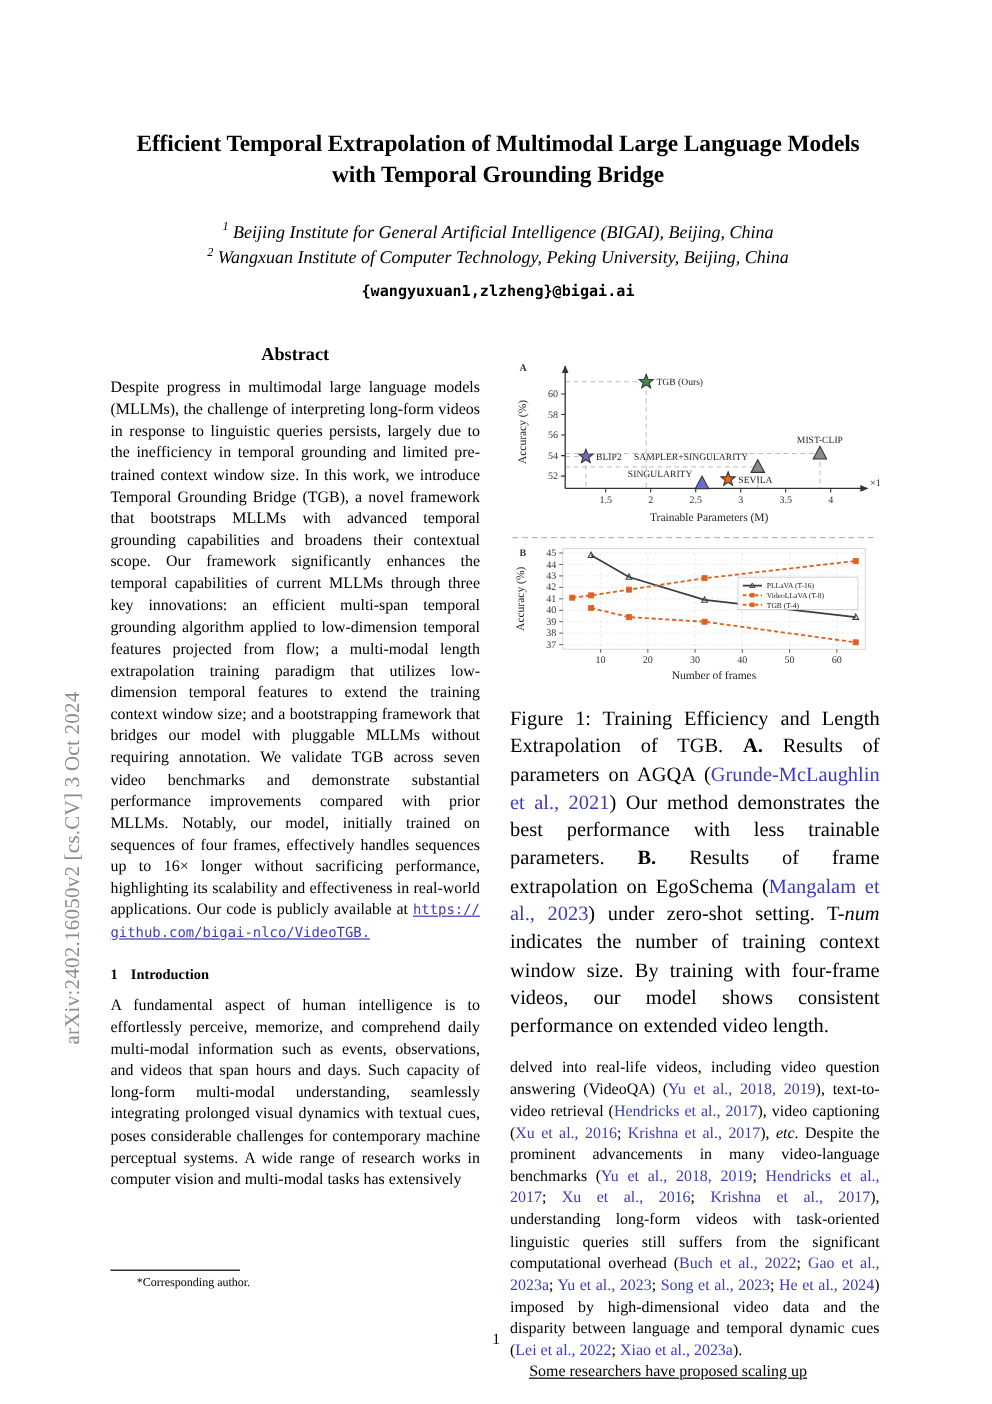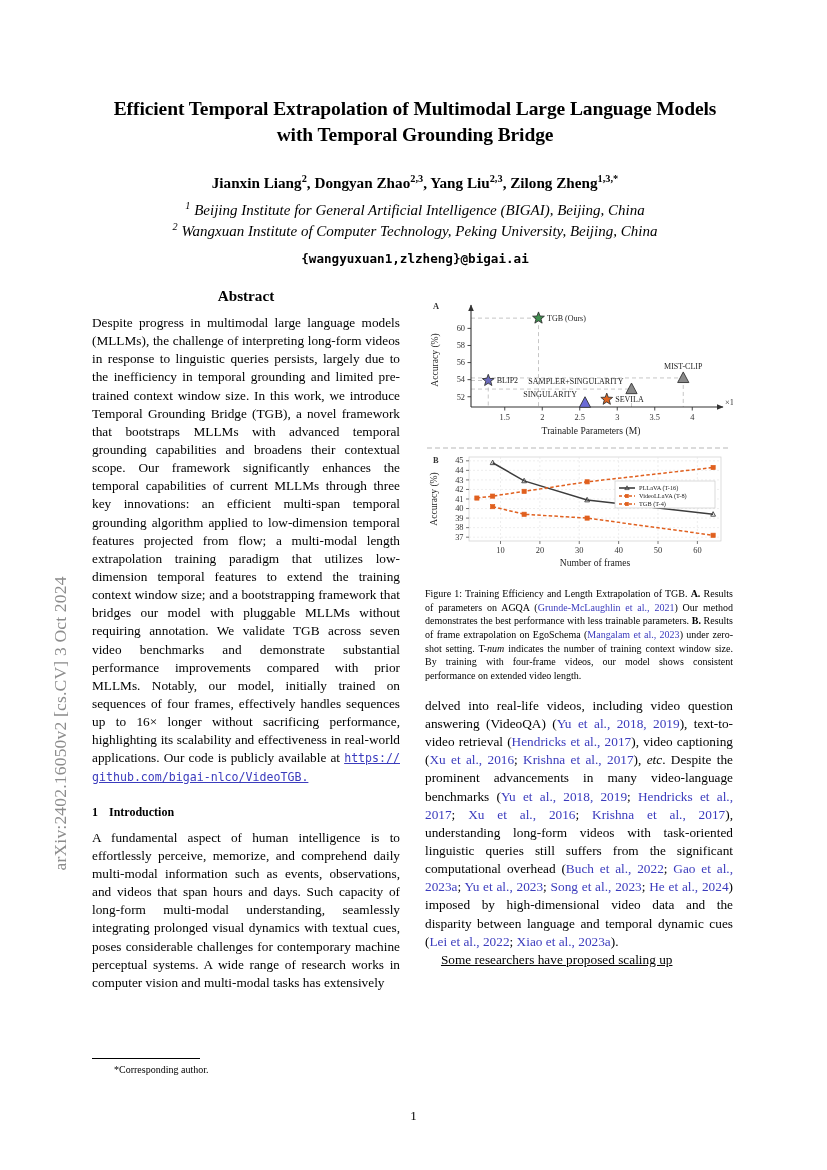--- a/index.html
+++ b/index.html
@@ -37,21 +37,21 @@
     position: absolute;
     left: 85px;
     top: 96px;
     width: 660px;
     text-align: center;
   }
   .paper-title {
     font-size: 19.5px;
     font-weight: bold;
     line-height: 1.33;
-    margin: 0;
+    margin: 12px;
     letter-spacing: -0.1px;
   }
   .authors {
     margin-top: 24px;
     font-size: 15.2px;
     font-weight: bold;
     line-height: 1.43;
   }
   .affils {
     margin-top: 6px;
@@ -144,21 +144,21 @@
   }
   .panel {
     position: relative;
     width: 308px;
     background: #ffffff;
   }
   .panel-a { height: 148px; }
   .panel-b { height: 128px; margin-top: 2px; }
   .fig-caption {
     margin-top: 14px;
-    font-size: 10px;
+    font-size: 17px;
     line-height: 1.37;
     text-align: justify;
   }
   .fig-caption .lbl { font-weight: bold; }
 
   svg { display: block; }
   .ax-label {
     font-family: "Liberation Serif", serif;
     font-size: 8.4px;
     fill: #333;
@@ -183,21 +183,20 @@
 <body>
 
 <div class="arxiv-stamp">arXiv:2402.16050v2  [cs.CV]  3 Oct 2024</div>
 
 <div class="title-block">
   <h1 class="paper-title">
     <span>Efficient Temporal Extrapolation of Multimodal Large Language Models</span><br>
     <span>with Temporal Grounding Bridge</span>
   </h1>
   <div class="authors">
-    <div>Jianxin Liang<sup>2</sup>, Dongyan Zhao<sup>2,3</sup>, Yang Liu<sup>2,3</sup>, Zilong Zheng<sup>1,3,*</sup></div>
     <div class="affils">
       <div><sup>1</sup> Beijing Institute for General Artificial Intelligence (BIGAI), Beijing, China</div>
       <div><sup>2</sup> Wangxuan Institute of Computer Technology, Peking University, Beijing, China</div>
     </div>
     <div class="email">{wangyuxuan1,zlzheng}@bigai.ai</div>
   </div>
 </div>
 
 <div class="col-left">
   <div class="abstract-head">Abstract</div>

